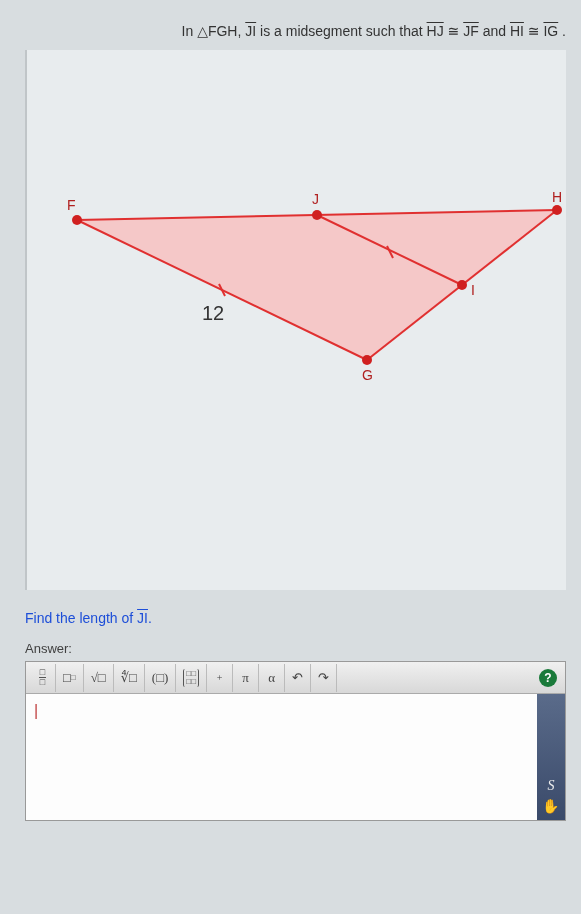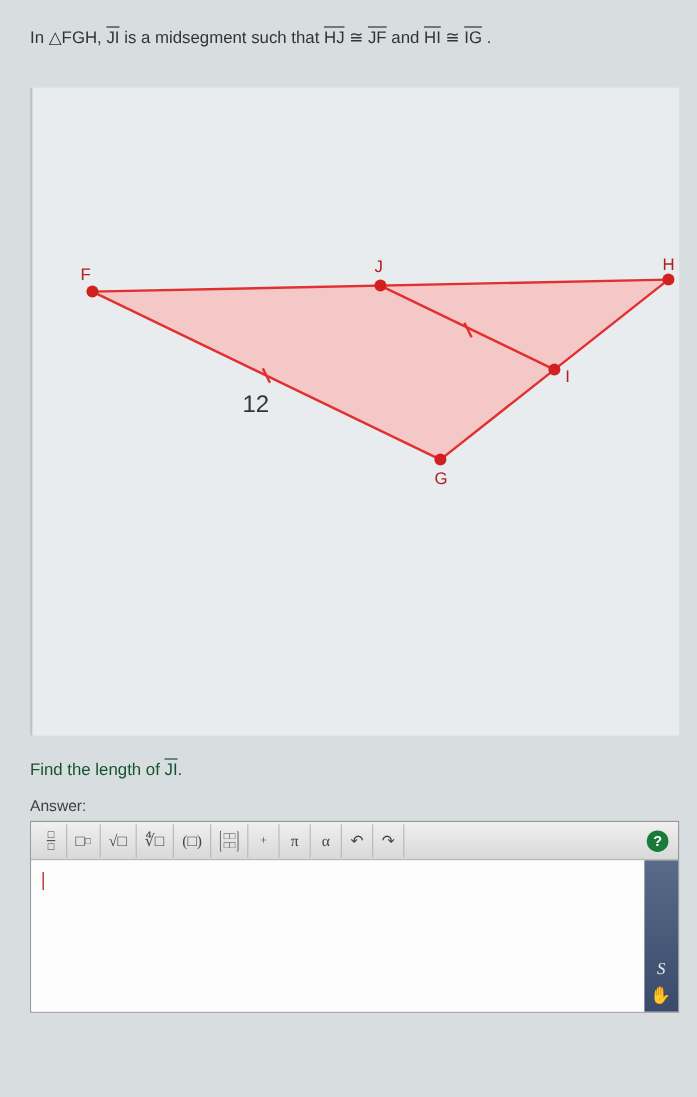--- a/index.html
+++ b/index.html
@@ -8,22 +8,23 @@
       height: 914px;
       background: #d8dde0;
       font-family: Arial, sans-serif;
       padding: 20px 15px 15px 25px;
       position: relative;
       overflow: hidden;
     }
     .question-text {
       font-size: 14px;
       color: #333;
-      margin-bottom: 31px;
+      margin-bottom: 8px;
       line-height: 1.6;
+      text-align: right;
     }
     .overline {
       text-decoration: overline;
     }
     .diagram-panel {
       background: #e8ecee;
       width: 100%;
       height: 540px;
       border-left: 2px solid #c0c5c8;
       position: relative;
@@ -31,21 +32,21 @@
     }
     .diagram-svg {
       position: absolute;
       top: 130px;
       left: 20px;
       width: 520px;
       height: 260px;
     }
     .find-text {
       font-size: 14px;
-      color: #14532d;
+      color: #1d4ed8;
       margin-bottom: 15px;
     }
     .answer-label {
       font-size: 13px;
       color: #404040;
       margin-bottom: 5px;
     }
     .answer-box {
       border: 1px solid #999;
       background: #f5f7f8;

